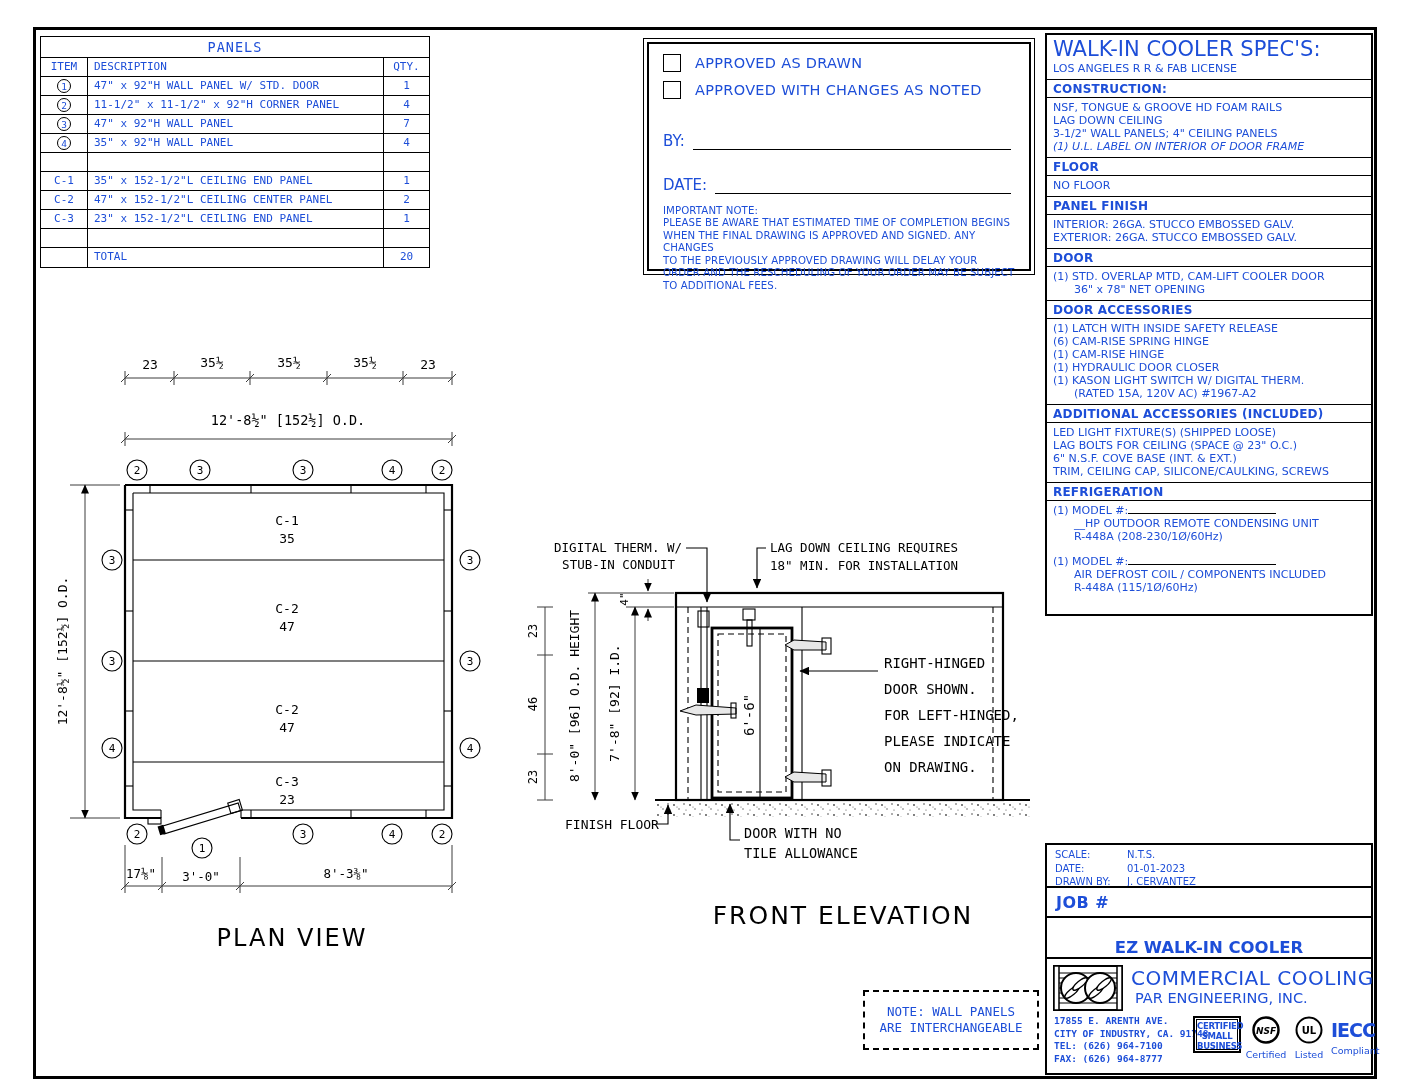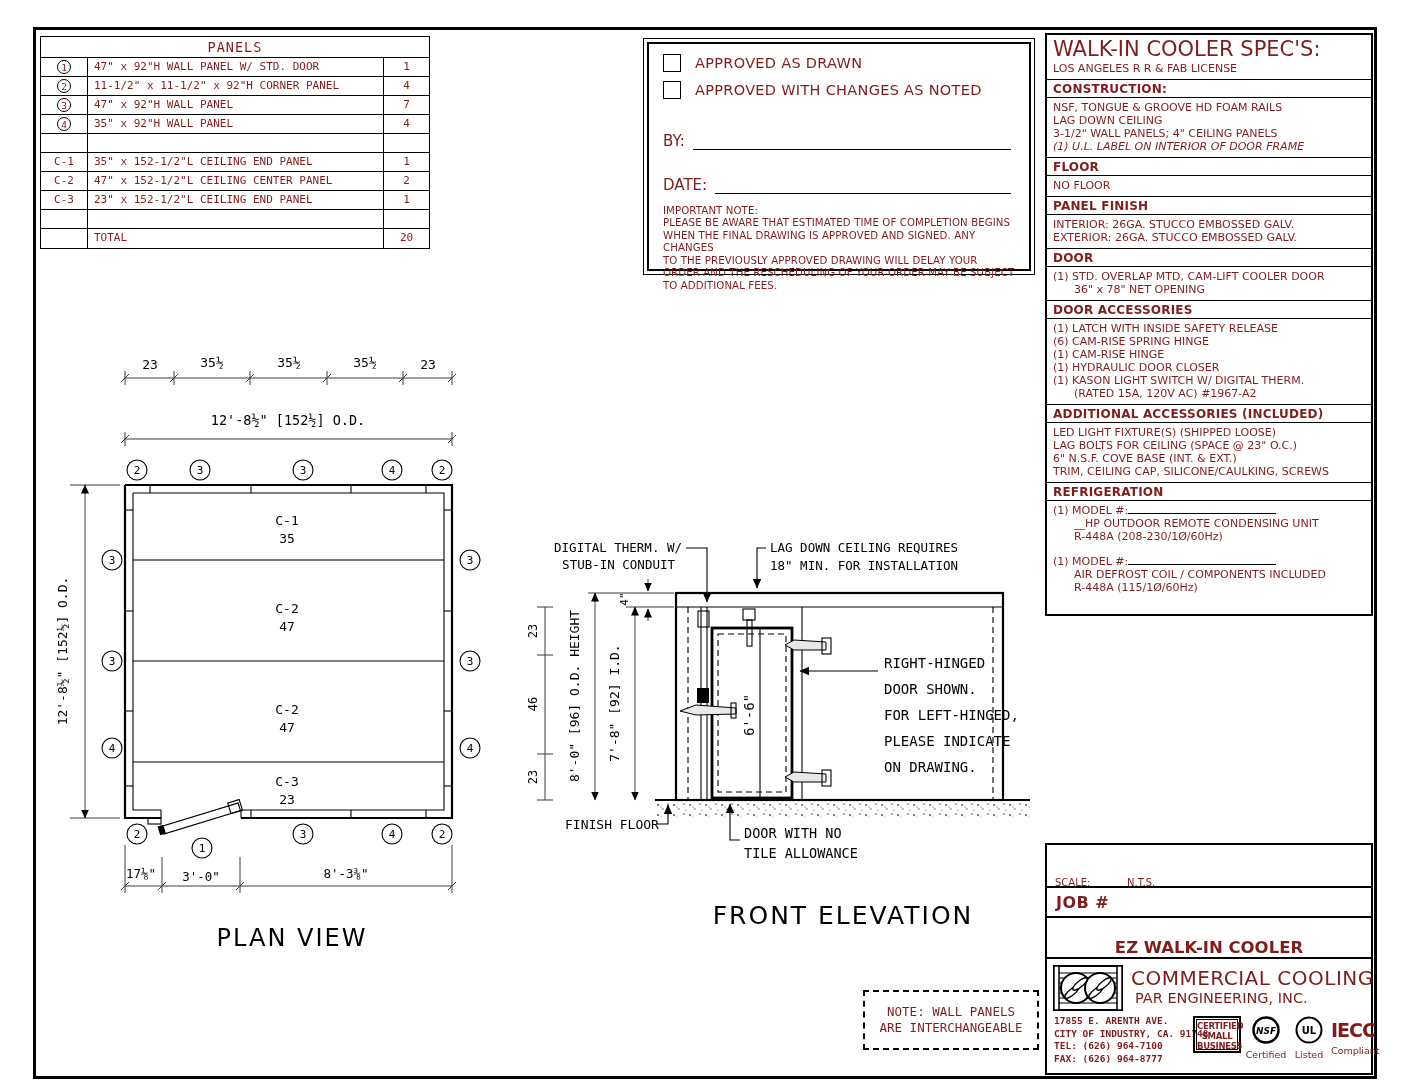--- a/index.html
+++ b/index.html
@@ -1,19 +1,19 @@
 <!DOCTYPE html>
 <html><head>
 <meta charset="utf-8">
 <style>
   * { box-sizing: border-box; margin: 0; padding: 0; }
   html,body { background:#888; }
   .sheet {
     position: relative; width: 1408px; height: 1088px;
-    background: #ffffff; color:#7f1d1d;
+    background: #ffffff; color:#1d4ed8;
     font-family: "DejaVu Sans", sans-serif; overflow: hidden;
   }
   .frame { position:absolute; left:33px; top:27px; width:1344px; height:1052px; border:3px solid #000; }
 
   
   .ptable { position:absolute; left:40px; top:36px; width:390px; border:1.5px solid #000;
             font-family:"DejaVu Sans Mono", monospace; font-size:11px; background:#fff;}
   .ptable .ttl { height:21px; text-align:center; font-size:13.5px; line-height:21px; border-bottom:1px solid #000; letter-spacing:1px;}
   .prow { display:flex; height:19px; line-height:18px; border-bottom:1px solid #000; }
   .prow:last-child { border-bottom:none; }
@@ -44,21 +44,21 @@
   .sp-body.last { border-bottom:none; }
   .spec-line { min-height:13px; white-space:nowrap; }
   .indent { padding-left:21px; }
   .italic { font-style: italic; }
   .uline { display:inline-block; width:148px; border-bottom:1px solid #000; height:10px;}
   .spec-gap { height:12px; }
 
   
   .tbbox { position:absolute; left:1045px; width:328px; border:2px solid #000; background:#fff;}
   .tb-scale { top:843px; height:45px; padding:3px 0 0 8px; font-size:10px; line-height:13.5px;}
-  .sc-row { display:flex;margin-top:28px; }
+  .sc-row { display:flex; }
   .sc-lab { width:72px; }
   .tb-job { top:886px; height:32px; font-size:16px; font-weight:bold; padding:5px 0 0 9px; letter-spacing:.5px;}
   .tb-prod { top:916px; height:43px; text-align:center; font-weight:bold; font-size:16.5px; line-height:20px; padding-top:20px;}
   .tb-co { top:957px; height:118px; }
   .co-name { position:absolute; left:84px; top:7px; font-size:20px; letter-spacing:.5px; white-space:nowrap;}
   .co-name2 { position:absolute; left:88px; top:31px; font-size:14.5px; white-space:nowrap;}
   .co-addr { position:absolute; left:7px; top:56px; font-family:"DejaVu Sans Mono",monospace; font-weight:bold; font-size:9.5px; line-height:12.5px; white-space:nowrap;}
   .co-logo { position:absolute; left:6px; top:6px; }
   .csb { position:absolute; left:146px; top:57px; width:48px; height:37px; border:2px solid #000; padding:1px;}
   .csb-in { border:1px solid #000; height:100%; text-align:center; font-weight:bold; font-size:8.5px; line-height:10px; letter-spacing:-.3px; padding-top:1px;}
@@ -88,20 +88,25 @@
   .mknum { font-family:"DejaVu Sans Mono",monospace; font-size:11px; text-anchor:middle; fill:#000;}
 </style>
 </head>
 <body>
 
 <div class="sheet">
   <div class="frame"></div>
 
   <div class="ptable">
     <div class="ttl">PANELS</div>
+    <div class="prow phead">
+      <div class="pc-item">ITEM</div>
+      <div class="pc-desc">DESCRIPTION</div>
+      <div class="pc-qty">QTY.</div>
+    </div>
     <div class="prow">
       <div class="pc-item"><span class="circ">1</span></div>
       <div class="pc-desc">47" x 92"H WALL PANEL W/ STD. DOOR</div>
       <div class="pc-qty">1</div>
     </div>
     <div class="prow">
       <div class="pc-item"><span class="circ">2</span></div>
       <div class="pc-desc">11-1/2" x 11-1/2" x 92"H CORNER PANEL</div>
       <div class="pc-qty">4</div>
     </div>

